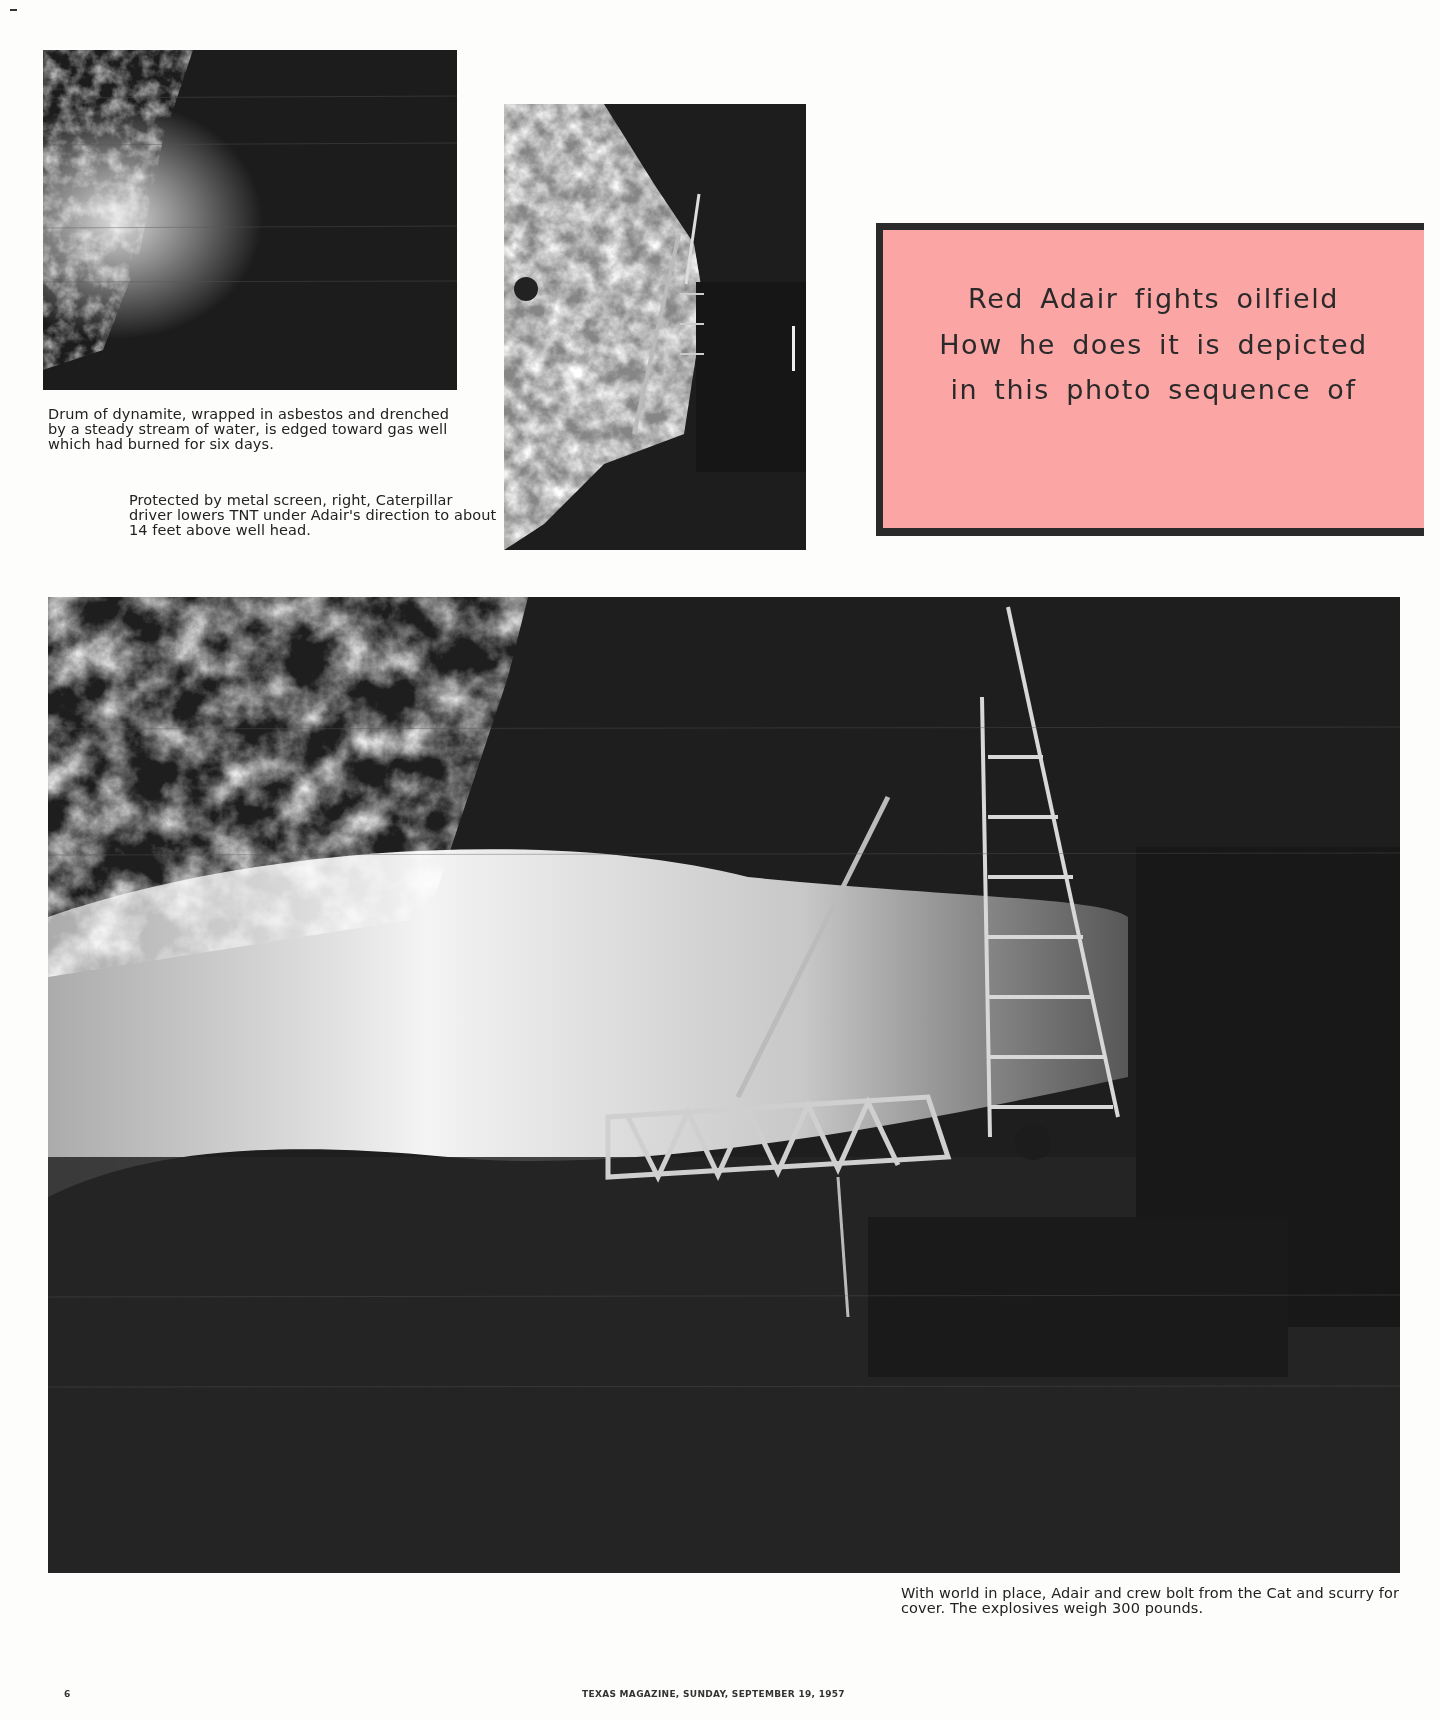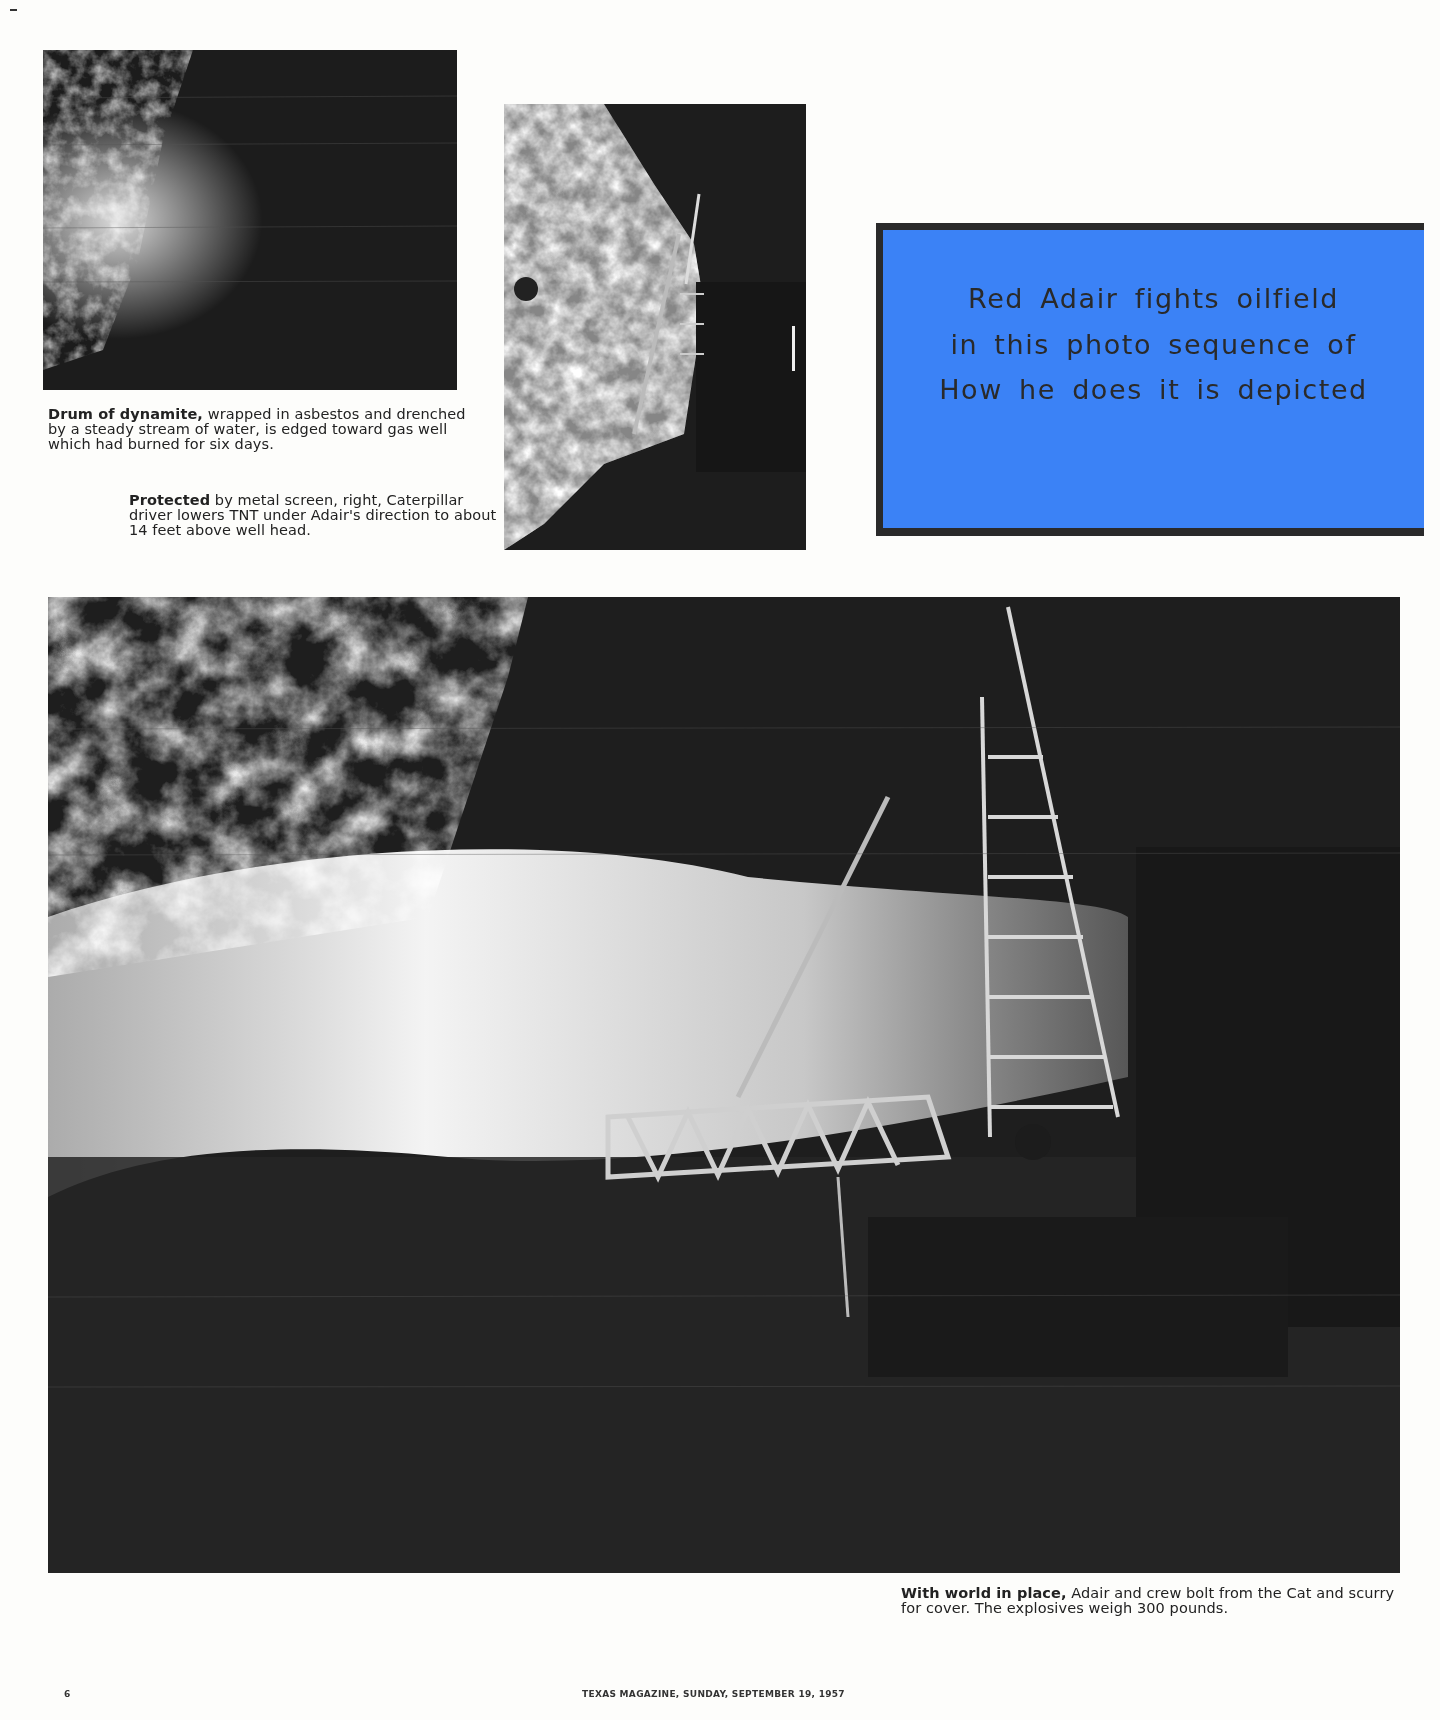--- a/index.html
+++ b/index.html
@@ -7,25 +7,25 @@
     width: 1440px; height: 1720px; position: relative; overflow: hidden;
     background: #fdfdfb; color: #1e1e1e;
     font-family: "DejaVu Sans", sans-serif;
   }
   .photo { position: absolute; background: #1a1a1a; overflow: hidden; }
   .photo svg { display: block; width: 100%; height: 100%; }
   .caption {
     position: absolute; font-size: 14.5px; line-height: 15px; color: #222;
     letter-spacing: 0.1px;
   }
-  .caption b { font-weight: bold; }
+  .caption b { font-weight: normal; }
   .callout {
     position: absolute; left: 876px; top: 223px; width: 548px; height: 313px;
     border-top: 7px solid #2a2a2a; border-left: 7px solid #2a2a2a; border-bottom: 8px solid #2a2a2a;
-    box-sizing: border-box; background: #3b82f6;
+    box-sizing: border-box; background: #fca5a5;
   }
   .callout-text {
     position: absolute; left: 0; right: 0; top: 46px;
     text-align: center; font-size: 27px; line-height: 45.5px; color: #2a2a2a;
     letter-spacing: 1.6px; word-spacing: 6px;
   }
   .folio { position: absolute; font-size: 9px; font-weight: bold; color: #333; letter-spacing: 0.3px; }
   .mark { position: absolute; left: 10px; top: 9px; width: 7px; height: 2px; background: #333; }
 </style>
 </head>
@@ -91,22 +91,22 @@
   <b>Drum of dynamite,</b><span> wrapped in asbestos and drenched by a steady stream of water, is edged toward gas well which had burned for six days.</span>
 </div>
 
 <div class="caption" style="left:129px; top:493px; width:370px;">
   <b>Protected</b><span> by metal screen, right, Caterpillar driver lowers TNT under Adair's direction to about 14 feet above well head.</span>
 </div>
 
 <div class="callout">
   <div class="callout-text">
     <div>Red Adair fights oilfield</div>
+    <div>How he does it is depicted</div>
     <div>in this photo sequence of</div>
-    <div>How he does it is depicted</div>
   </div>
 </div>
 
 <div class="photo" style="left:48px; top:597px; width:1352px; height:976px;">
   <svg viewBox="0 0 1352 976" preserveAspectRatio="none">
     <defs>
       <filter id="n3">
           <feTurbulence type="fractalNoise" baseFrequency="0.025" numOctaves="5" seed="11"></feTurbulence>
           <feColorMatrix values="0 0 0 0 1  0 0 0 0 1  0 0 0 0 1  2 0 0 0 -0.7"></feColorMatrix>
         </filter>

